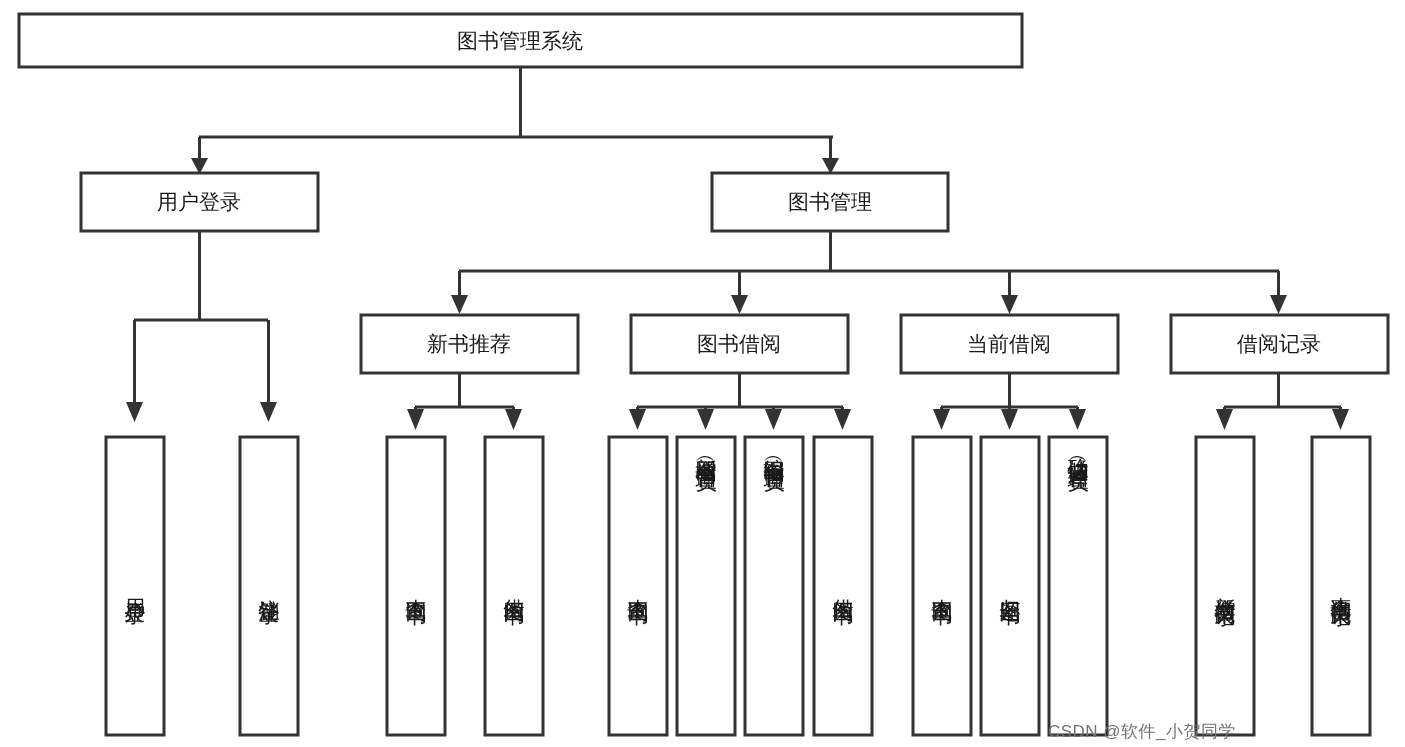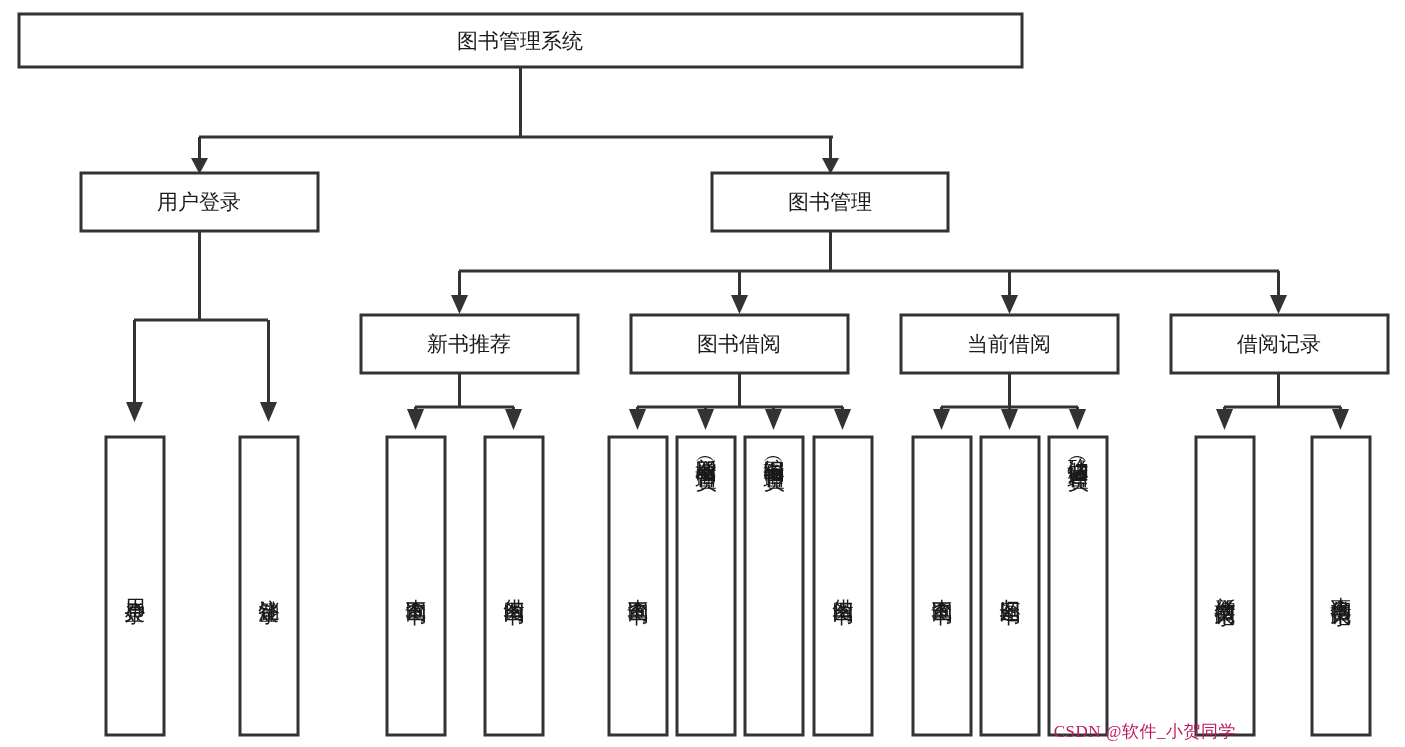--- a/index.html
+++ b/index.html
@@ -62,23 +62,23 @@
     line-height: 1.05;
     color: #1a1a1a;
     letter-spacing: 2px;
     white-space: nowrap;
     text-align: center;
   }
   .watermark {
     position: absolute;
     right: 10px;
     bottom: 4px;
-    font-family: Liberation Serif, serif;
+    font-family: Liberation Sans, sans-serif;
     font-size: 17px;
-    color: #be185d;
+    color: #737373;
     letter-spacing: 0.5px;
     user-select: none;
   }
 </style>
 </head>
 <body>
 
 <div id="diagram-root">
 
   <svg class="flowchart" viewBox="0 0 1405 747" xmlns="http://www.w3.org/2000/svg">

